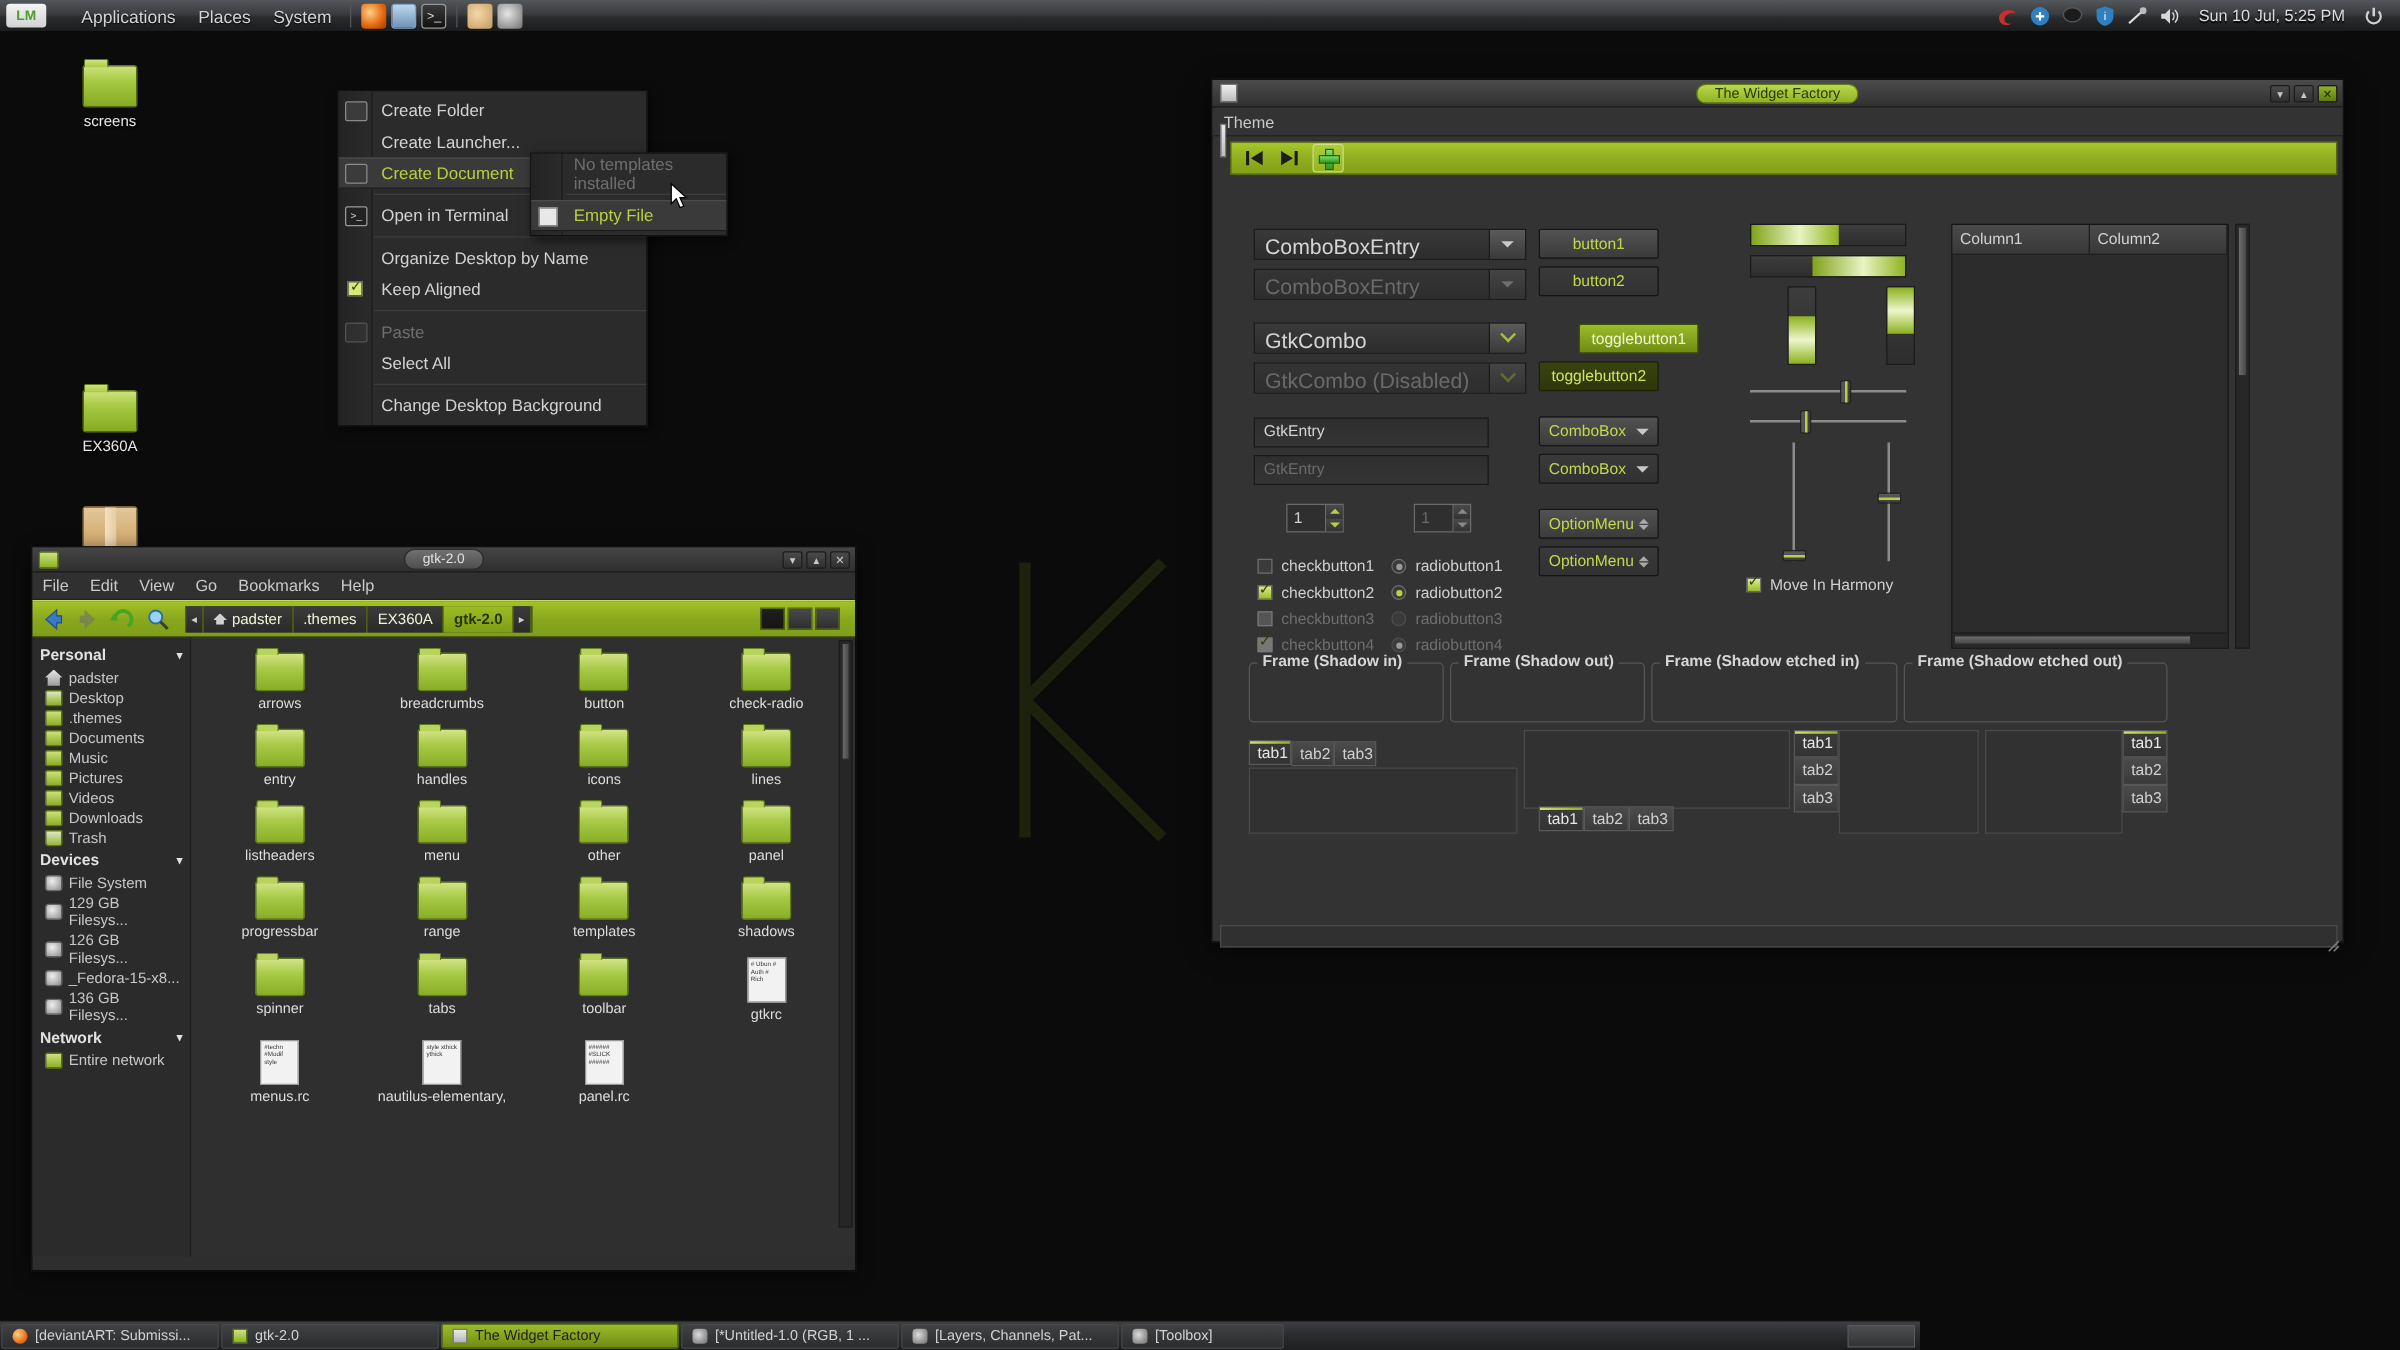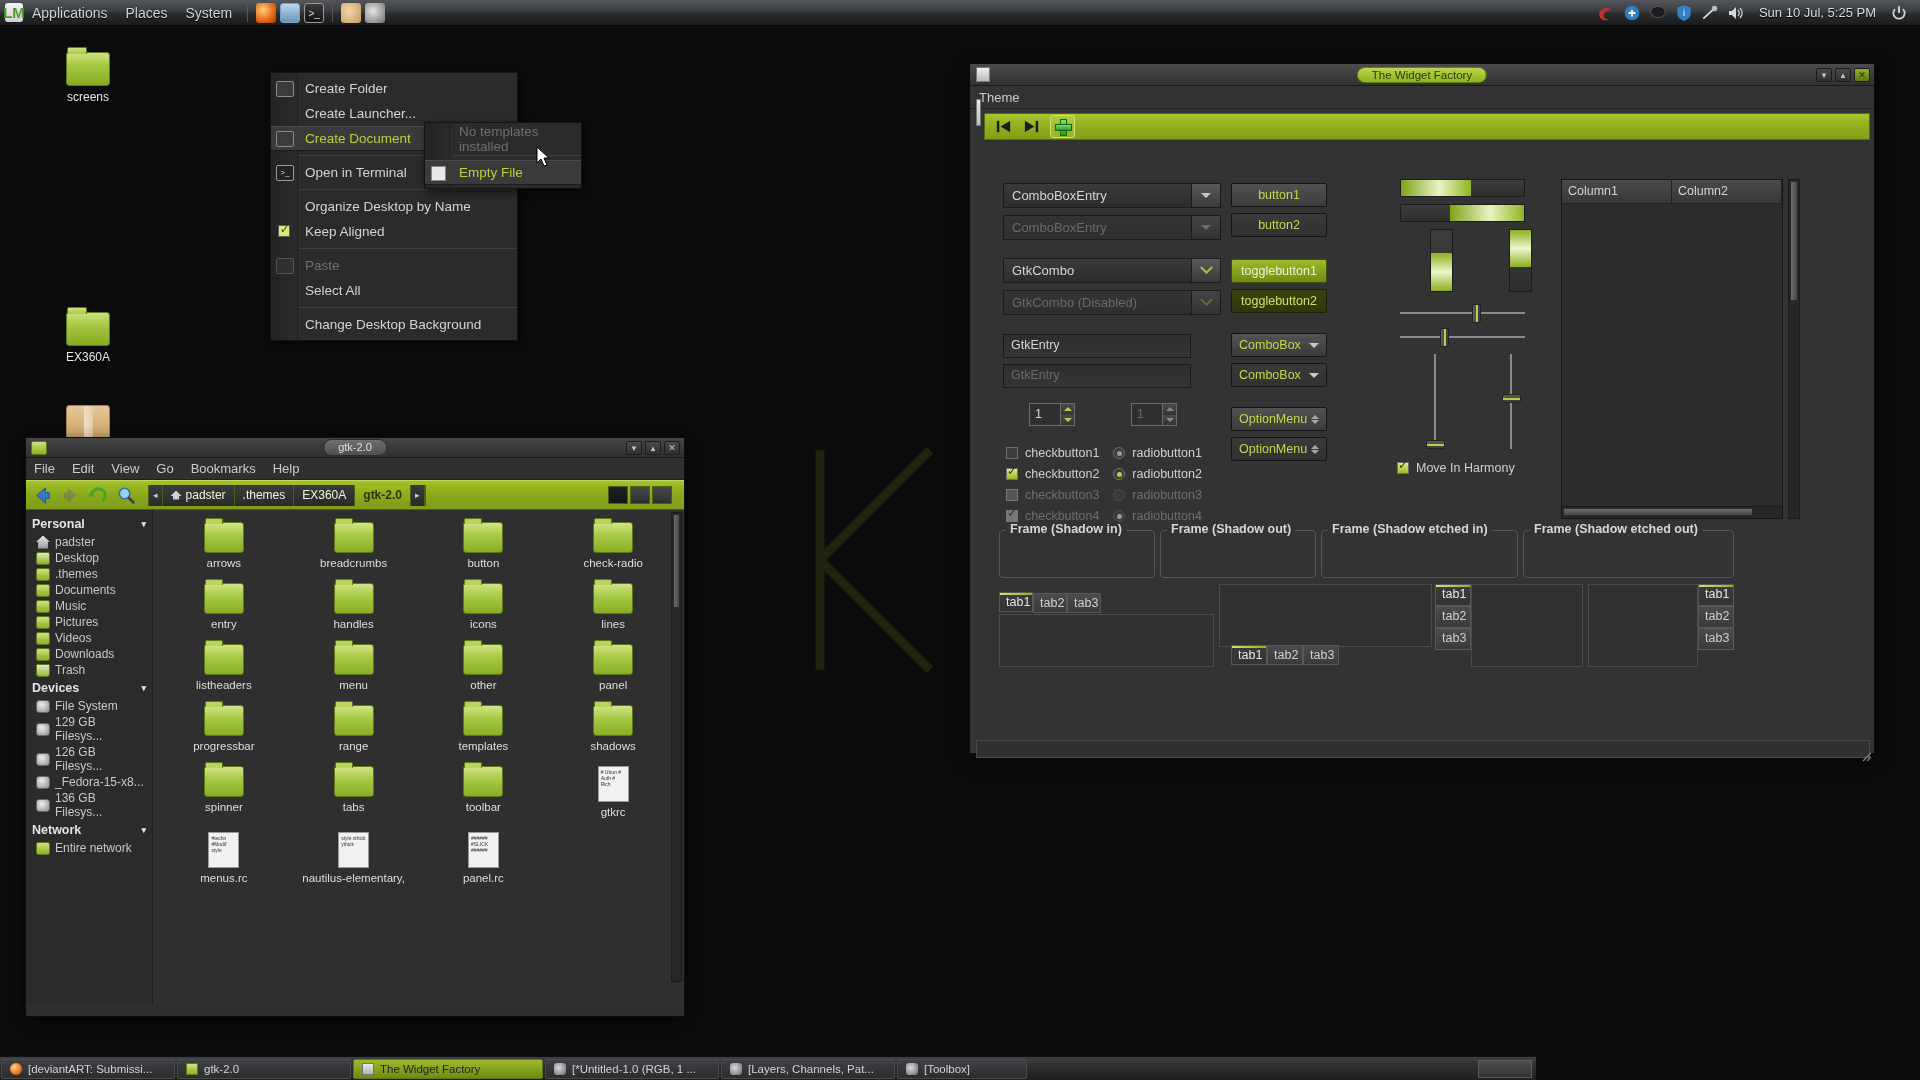--- a/index.html
+++ b/index.html
@@ -18,24 +18,24 @@
     position:absolute; left:0; top:0; width:1920px; height:26px;
     background:linear-gradient(to bottom,#53565a 0%,#3a3c3f 45%,#2a2c2e 55%,#1a1b1c 100%);
     border-bottom:1px solid #0a0a0a;
     display:flex; align-items:center; z-index:60;
   }
   #top-panel .menu-item{
     color:#d5d5d5; padding:2px 9px; font-size:14px; cursor:default;
     text-shadow:0 1px 1px #000;
   }
   .mint-logo{
-    width:18px;height:19px;margin-left:5px;margin-right:0;border-radius:3px;
+    width:32px;height:19px;margin-left:5px;margin-right:19px;border-radius:3px;
     background:linear-gradient(to bottom,#f4f4f4,#d2d2d2);
     display:flex;align-items:center;justify-content:center;
-    font-size:15px;color:#4f9c2f;font-weight:bold;
+    font-size:11px;color:#4f9c2f;font-weight:bold;
   }
   .tp-sep{ width:1px;height:18px;background:#555;margin:0 6px; }
   .tp-icon{ width:20px;height:20px;margin:0 2px;border-radius:3px;display:inline-block;}
   .ic-ff{background:radial-gradient(circle at 35% 35%,#ffd080,#e2640f 60%,#9b3d05);}
   .ic-mail{background:linear-gradient(to bottom,#bcd7ec,#6d93b8);border:1px solid #7ea3c6;}
   .ic-term{background:linear-gradient(to bottom,#3b3b3b,#111);border:1px solid #999;color:#ddd;font-size:10px;text-align:center;line-height:19px;}
   .ic-gimp{background:radial-gradient(circle at 40% 40%,#f3d8a8,#c39a5e);}
   .ic-gimp2{background:radial-gradient(circle at 40% 40%,#e6e6e6,#6f6f6f);}
   #tray{ margin-left:auto; display:flex; align-items:center; padding-right:8px;}
   .tray-ic{ width:18px;height:18px;margin:0 4px;}
@@ -198,21 +198,21 @@
     background:linear-gradient(to bottom,#b0cd38,#94b420); display:flex;align-items:center;justify-content:center;}
   .plus-shape{ width:15px;height:15px; position:relative;}
   .plus-shape:before,.plus-shape:after{content:"";position:absolute;background:linear-gradient(to bottom,#7ae26a,#2d9a22);border:1px solid #1c6414;}
   .plus-shape:before{left:5px;top:0;width:5px;height:15px;}
   .plus-shape:after{left:0;top:5px;width:15px;height:5px;}
 
   .wf-body{ position:relative; height:624px; }
 
   .gk-combo{ width:218px; height:25px; display:flex; border:1px solid #1b1b1b; }
   .gk-combo .txt{ flex:1; background:linear-gradient(to bottom,#3a3a3a,#2c2c2c);
-    color:#d5d5d5; font-size:13px; padding:4px 0 0 8px; border-right:1px solid #1b1b1b;}
+    color:#d5d5d5; font-size:17px; padding:4px 0 0 8px; border-right:1px solid #1b1b1b;}
   .gk-combo .arrowbox{ width:28px; background:linear-gradient(to bottom,#5a5a5a,#3a3a3a);
     display:flex;align-items:center;justify-content:center;}
   .gk-combo.dis .txt{ color:#6a6a6a; background:linear-gradient(to bottom,#343434,#2e2e2e);}
   .gk-combo.dis .arrowbox{ background:linear-gradient(to bottom,#444,#333);}
   .tri-d{ width:0;height:0;border-left:5px solid transparent;border-right:5px solid transparent;border-top:5px solid #c9c9c9;}
   .tri-d.dim{ border-top-color:#6e6e6e;}
   .chev{ width:9px;height:9px;border-right:2px solid #a6bf3a;border-bottom:2px solid #a6bf3a;transform:rotate(45deg) translate(-2px,-2px);}
   .chev.dim{ border-color:#5e6f2a;}
   .gk-entry{ width:188px;height:24px; border:1px solid #191919;
     background:linear-gradient(to bottom,#2e2e2e,#353535); color:#d5d5d5;
@@ -238,21 +238,21 @@
     background:#3b3b3b; margin:0 7px 0 14px; position:relative;}
   .rdo.on:after{ content:""; position:absolute; left:3px; top:3px; width:5px;height:5px;border-radius:50%;
     background:#b9d13b;}
   .rdo.sel:after{ content:""; position:absolute; left:3px; top:3px; width:5px;height:5px;border-radius:50%;background:#9b9b9b;}
   .dimtext{ color:#6e6e6e; }
 
   .gbtn{ width:96px;height:24px; border:1px solid #151515; border-radius:2px;
     background:linear-gradient(to bottom,#525252,#3b3b3b);
     color:#c3d84a; font-size:12.5px; display:flex;align-items:center;justify-content:center;}
   .gbtn.flat{ background:linear-gradient(to bottom,#3a3a3a,#313131);}
-  .gbtn.toggle-on{ background:linear-gradient(to bottom,#9cbb2a,#6f8c12); color:#eef5cf; border:1px solid #3f5208;}
+  .gbtn.toggle-on{ background:linear-gradient(to bottom,#9cbb2a,#6f8c12); color:#eef5cf; border:1px solid #3f5208;margin-left:32px;}
   .gbtn.toggle-off{ background:linear-gradient(to bottom,#39430f,#2e360b); color:#cfe463; border:1px solid #1b2105;}
   .gbtn.combo{ width:96px; justify-content:space-between; padding:0 7px; }
   .gbtn.option{ width:96px; justify-content:space-between; padding:0 7px;}
   .updown{ display:flex; flex-direction:column; gap:1px;}
 
   .pbar{ width:125px; height:18px; border:1px solid #1b1b1b; background:linear-gradient(to bottom,#3d3d3d,#2d2d2d); overflow:hidden;}
   .pbar .fill{ height:100%; background:linear-gradient(to right,#7fa31a,#e9f4c2 55%,#8fb321);}
   .pvert{ width:23px; height:63px; border:1px solid #1b1b1b; background:linear-gradient(to bottom,#3d3d3d,#2d2d2d); position:relative;}
   .pvert .vfill{ position:absolute; left:0; width:100%; background:linear-gradient(to bottom,#8bb01d,#eef6cc 50%,#8bb01d);}
 

